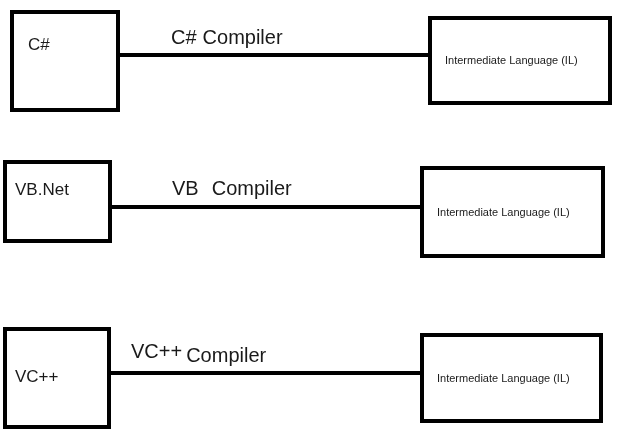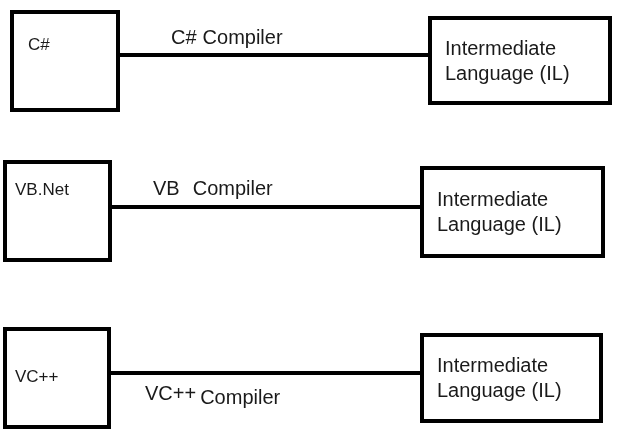--- a/index.html
+++ b/index.html
@@ -16,21 +16,21 @@
     position: absolute;
     border: 4px solid #000000;
     background: #ffffff;
     box-sizing: border-box;
   }
   .source-box { font-size: 17px; }
   .target-box {
     display: flex;
     flex-direction: column;
     justify-content: center;
-    font-size: 20px;
+    font-size: 11px;
     line-height: 25px;
     padding-left: 13px;
     padding-right: 4px;
     box-sizing: border-box;
   }
   .line {
     position: absolute;
     height: 4px;
     background: #000000;
   }
@@ -42,30 +42,30 @@
   .clabel .p2 { display: inline-block; }
 
   
   .r1 .source-box { left: 10px;  top: 10px;  width: 110px; height: 102px; padding: 21px 0 0 14px; }
   .r1 .line       { left: 120px; top: 53px;  width: 309px; }
   .r1 .clabel     { left: 171px; top: 26px; }
   .r1 .clabel .p2 { margin-left: 6px; }
   .r1 .target-box { left: 428px; top: 16px;  width: 184px; height: 89px; }
 
   
-  .r2 .source-box { left: 3px;   top: 160px; width: 109px; height: 102px; padding: 16px 0 0 8px; }
+  .r2 .source-box { left: 3px;   top: 160px; width: 109px; height: 83px; padding: 16px 0 0 8px; }
   .r2 .line       { left: 112px; top: 205px; width: 309px; }
-  .r2 .clabel     { left: 153px; top: 177px; }
+  .r2 .clabel     { left: 172px; top: 177px; }
   .r2 .clabel .p2 { margin-left: 13px; }
   .r2 .target-box { left: 420px; top: 166px; width: 185px; height: 92px; }
 
   
   .r3 .source-box { left: 3px;   top: 327px; width: 108px; height: 102px; padding: 36px 0 0 8px; }
   .r3 .line       { left: 111px; top: 371px; width: 310px; }
-  .r3 .clabel     { left: 145px; top: 340px; margin-top: 42px; }
+  .r3 .clabel     { left: 131px; top: 340px; }
   .r3 .clabel .p2 { margin-left: 4px; position: relative; top: 4px; }
   .r3 .target-box { left: 420px; top: 333px; width: 183px; height: 90px; }
 </style>
 </head>
 <body>
 
 <div class="canvas">
 
   <div class="row r1">
     <div class="box source-box">

